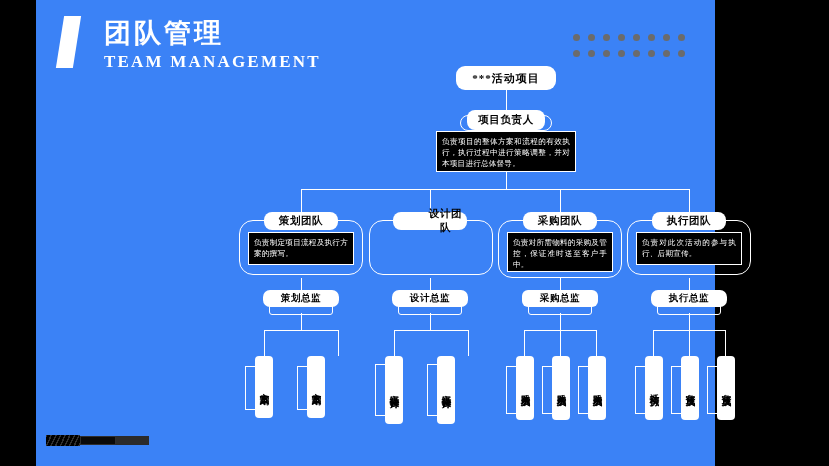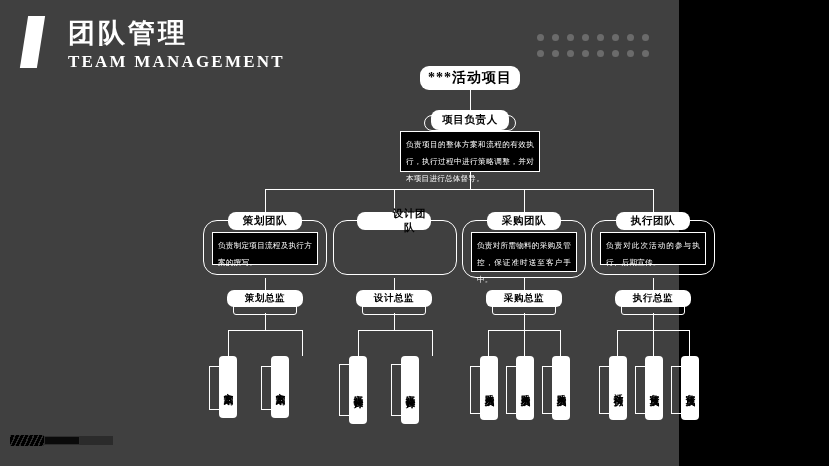--- a/index.html
+++ b/index.html
@@ -2,21 +2,21 @@
 <html><head>
 <meta charset="utf-8">
 <style>
   * { box-sizing: border-box; margin: 0; padding: 0; }
   html, body {
     width: 829px; height: 466px;
     background: #000000;
     font-family: "Liberation Serif", "DejaVu Serif", serif;
     overflow: hidden;
   }
-  #stage { position: relative; width: 679px; height: 466px; background: #404040; }
+  #stage { position: relative; width: 679px; height: 466px; background: #3b82f6; margin-left: 36px; }
 
   
   .hdr-bar {
     position: absolute; left: 24px; top: 16px;
     width: 17px; height: 52px; background: #ffffff;
     transform: skewX(-9deg);
   }
   .hdr-title {
     position: absolute; left: 68px; top: 16px;
     color: #ffffff; font-size: 27px; font-weight: 700;
@@ -45,31 +45,31 @@
   .deco-bar1 { width: 36px; height: 9px; border: 1px solid #2e2e2e; background: #0a0a0a; }
   .deco-bar2 { width: 33px; height: 9px; background: #2b2b2b; }
 
   
   .node {
     position: absolute; background: #ffffff; color: #000000;
     display: flex; align-items: center; justify-content: center;
     text-align: center; font-weight: 700; z-index: 6;
   }
   .node-root {
-    border-radius: 9px; font-size: 14px; letter-spacing: 1px;
+    border-radius: 9px; font-size: 11px; letter-spacing: 1px;
   }
   .node-title {
     border-radius: 8px; font-size: 10.5px; letter-spacing: 0.6px;
   }
   .node-dir {
     border-radius: 7px; font-size: 9.5px; letter-spacing: 0.6px;
   }
   .desc {
     position: absolute; border: 1px solid #ffffff; color: #ffffff;
-    background: #000000; font-size: 7.6px; line-height: 17px;
+    background: #000000; font-size: 7.6px; line-height: 11px;
     padding: 4px 5px; text-align: justify; z-index: 5;
     letter-spacing: 0.2px;
   }
   .capsule {
     position: absolute; border: 1px solid #ffffff; border-radius: 14px;
     background: transparent; z-index: 2;
   }
   .leaf {
     position: absolute; background: #ffffff; color: #000000;
     writing-mode: vertical-rl; text-orientation: upright;

